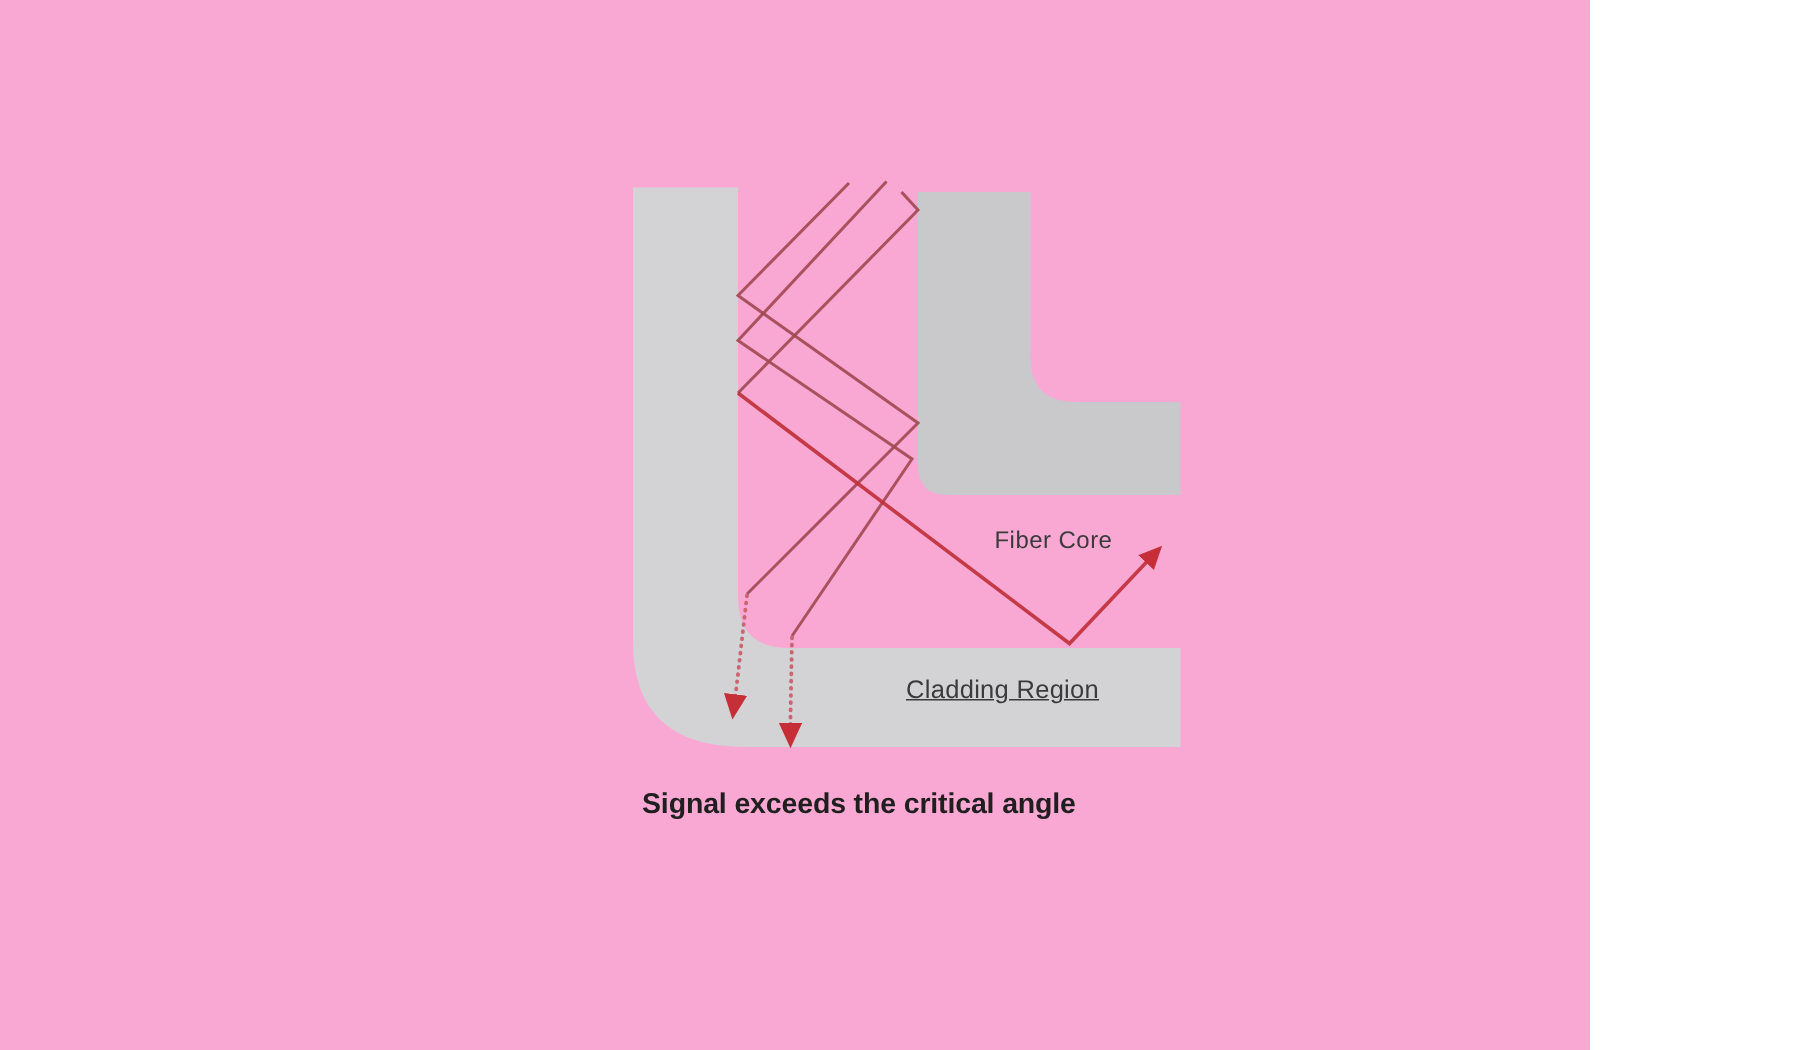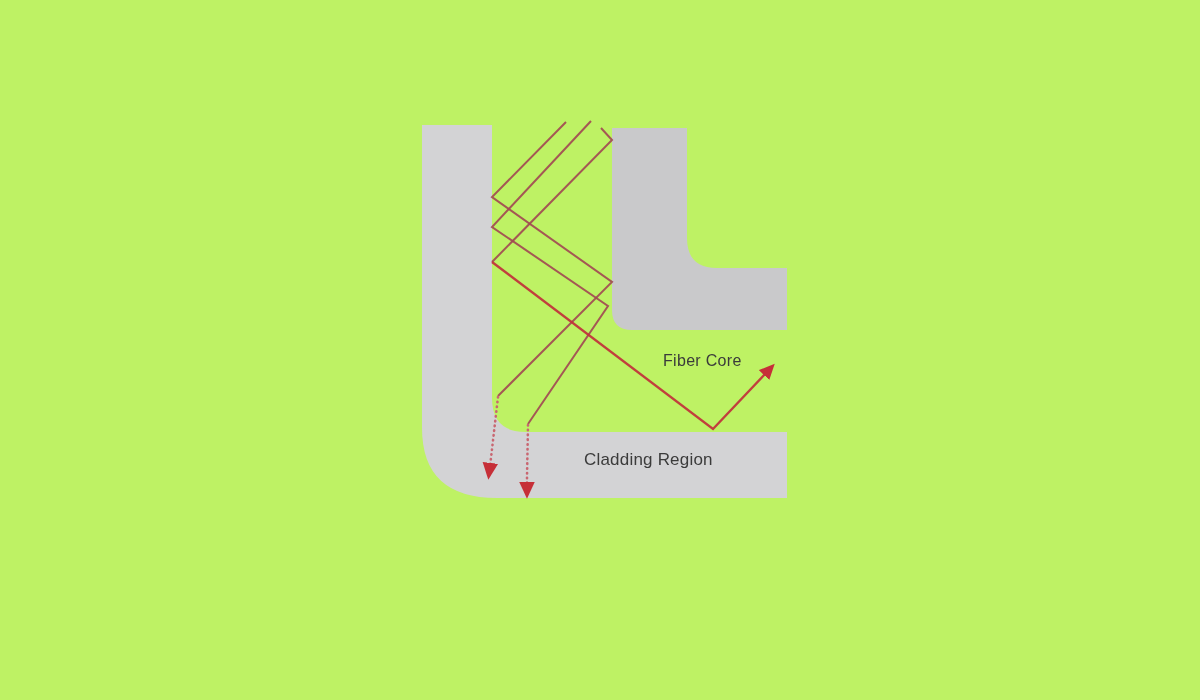--- a/index.html
+++ b/index.html
@@ -6,23 +6,23 @@
     margin: 0;
     padding: 0;
     background: #ffffff;
     width: 1200px;
     height: 700px;
     overflow: hidden;
     font-family: "Liberation Sans", "DejaVu Sans", sans-serif;
   }
   .stage {
     position: relative;
-    width: 1200px;
+    width: 1060px;
     height: 700px;
-    background: #bef264;
+    background: #f9a8d4;
     filter: blur(0.35px);
   }
   #diagram-svg {
     position: absolute;
     left: 0;
     top: 0;
     width: 1200px;
     height: 700px;
   }
   .label {
@@ -30,24 +30,25 @@
     color: #3b3b3b;
     white-space: nowrap;
   }
   .label-fiber-core {
     left: 663px;
     top: 352px;
     font-size: 16px;
     letter-spacing: 0.3px;
   }
   .label-cladding-region {
-    left: 584px;
+    left: 604px;
     top: 450px;
     font-size: 17px;
     letter-spacing: 0.2px;
+    text-decoration: underline;
   }
   .caption {
     position: absolute;
     left: 428px;
     top: 524px;
     font-size: 19px;
     font-weight: bold;
     color: #1f1f1f;
     line-height: 26px;
     letter-spacing: -0.1px;
@@ -76,15 +77,16 @@
       <polyline points="492,262 713,429 766,373" fill="none" stroke="#c1303a" stroke-width="2.4" stroke-linejoin="miter" stroke-opacity="0.92" marker-end="url(#arrow-solid)"></polyline>
       <polyline points="498,397 491,458 490,466" fill="none" stroke="#c96671" stroke-width="2.6" stroke-linecap="round" stroke-dasharray="0.5 4.3" marker-end="url(#arrow-leak)"></polyline>
       <polyline points="528,425 527,477 527,485" fill="none" stroke="#c96671" stroke-width="2.6" stroke-linecap="round" stroke-dasharray="0.5 4.3" marker-end="url(#arrow-leak)"></polyline>
     </svg>
 
   <div class="label label-fiber-core">Fiber Core</div>
 
   <div class="label label-cladding-region">Cladding Region</div>
 
   <div class="caption">
+    <div>Signal exceeds the critical angle</div>
   </div>
 
 </div>
 
 </body></html>

